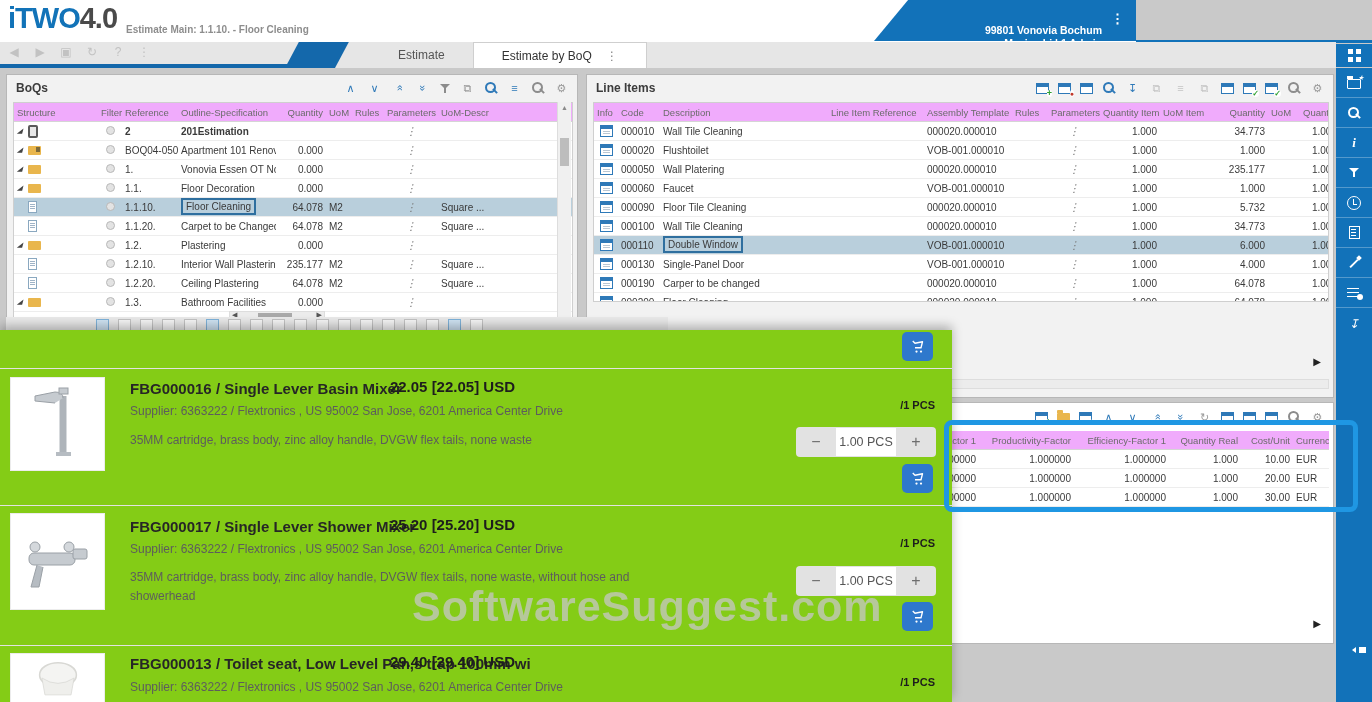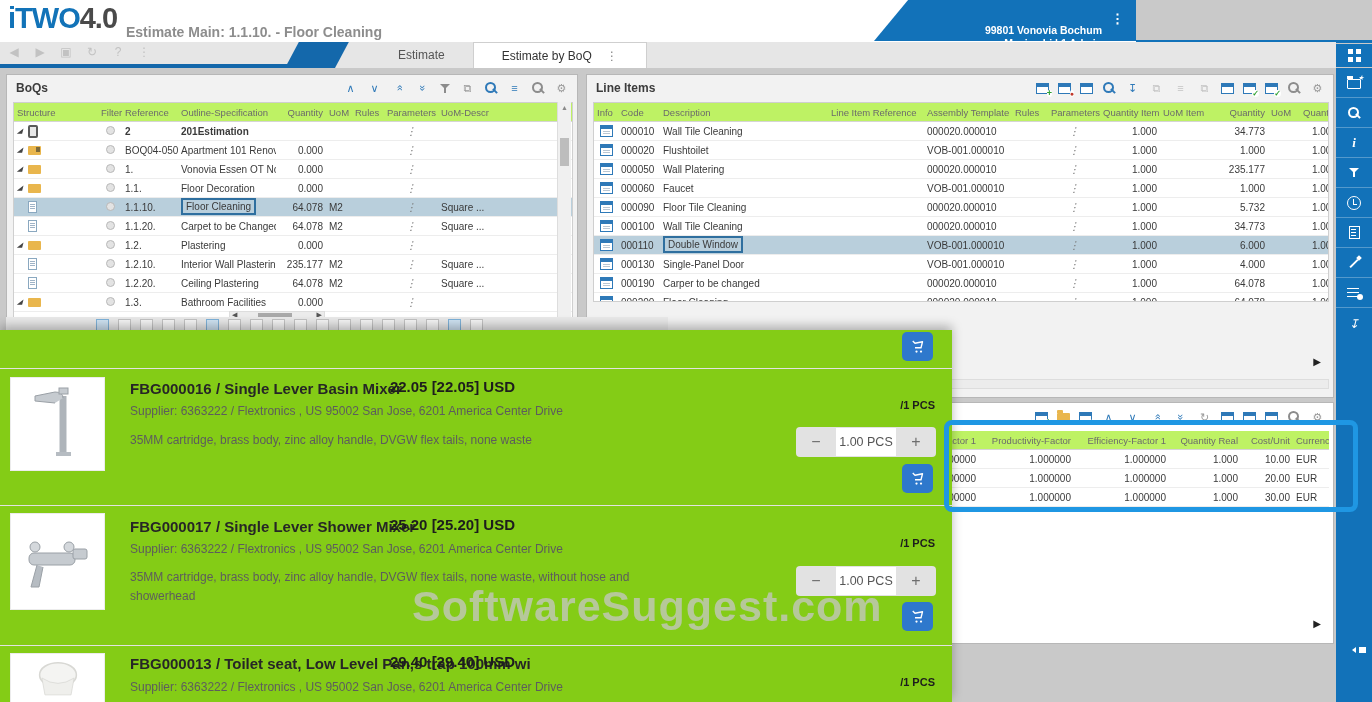--- a/index.html
+++ b/index.html
@@ -3,21 +3,21 @@
 <meta charset="utf-8">
 <style>
   html,body{margin:0;padding:0;background:#9a9a9a;}
   .stage{position:relative;width:1372px;height:702px;overflow:hidden;background:#c9c9c9;
          font-family:"Liberation Sans",sans-serif;-webkit-font-smoothing:antialiased;}
 
   
   .hdr{position:absolute;left:0;top:0;width:1136px;height:42px;background:#fff;z-index:3;}
   .logo{position:absolute;left:8px;top:2px;font-size:29px;font-weight:bold;letter-spacing:-1px;}
   .logo .p1{color:#1273b8;} .logo .p2{color:#4a4a4a;}
-  .hdr-title{position:absolute;left:126px;top:24px;font-size:14px;font-weight:bold;color:#8d8d8d;}
+  .hdr-title{position:absolute;left:126px;top:24px;font-size:10px;font-weight:bold;color:#8d8d8d;}
   .banner{position:absolute;right:0;top:0;width:262px;height:41px;background:#1272b9;
           clip-path:polygon(13% 0,100% 0,100% 100%,0 100%);color:#fff;text-align:right;
           font-size:10.5px;font-weight:bold;line-height:13px;padding-top:24px;box-sizing:border-box;}
   .banner .btxt{margin-right:34px;}
   .banner-dots{position:absolute;right:12px;top:12px;color:#fff;font-size:13px;}
   .hdr-line{position:absolute;top:40px;left:356px;width:1016px;height:3px;background:#1272b9;z-index:2;}
 
   
   .tbrow{position:absolute;left:0;top:42px;width:1336px;height:26px;background:#e6e6e6;z-index:3;}
   .navicons{position:absolute;left:6px;top:3px;display:flex;gap:10px;color:#c2c2c2;font-size:12px;}
@@ -32,21 +32,21 @@
   
   .panel{position:absolute;background:#f2f2f2;border:1px solid #b7b7b7;box-sizing:border-box;z-index:1;}
   .ptitle{font-size:12px;font-weight:bold;color:#3c3c3c;position:absolute;left:9px;top:6px;}
   .ptools{position:absolute;right:8px;top:4px;display:flex;gap:9px;align-items:center;height:18px;}
   .tg{display:inline-block;min-width:15px;height:16px;line-height:16px;text-align:center;font-size:11px;color:#2e79b8;}
   .tg.gray{color:#9a9a9a;} .tg.dim{color:#c4c4c4;}
   .rot90{transform:rotate(90deg);display:inline-block;} .rotm90{transform:rotate(-90deg);display:inline-block;}
 
   
   .tblwrap{position:absolute;background:#fff;border:1px solid #cfcfcf;box-sizing:border-box;overflow:hidden;}
-  .thead{display:flex;height:18px;align-items:center;border-bottom:1px solid #d5d5d5;background:#bef264;
+  .thead{display:flex;height:18px;align-items:center;border-bottom:1px solid #d5d5d5;background:#f0abfc;
          font-size:9.5px;color:#6b6b6b;}
   .thead span{box-sizing:border-box;padding:0 3px;white-space:nowrap;overflow:hidden;flex:none;}
   .trow{display:flex;height:18px;align-items:center;border-bottom:1px solid #ededed;background:#fff;font-size:10px;color:#3a3a3a;}
   .trow.sel{background:#b9cfdc;}
   .trow span{box-sizing:border-box;padding:0 3px;white-space:nowrap;overflow:hidden;flex:none;}
   .cellbox{display:inline-block;border:2px solid #2f6f9f;background:inherit;padding:0 3px;line-height:13px;}
   .num{text-align:right;}
 
   
   .c-str{width:84px;display:flex;align-items:center;gap:3px;}

